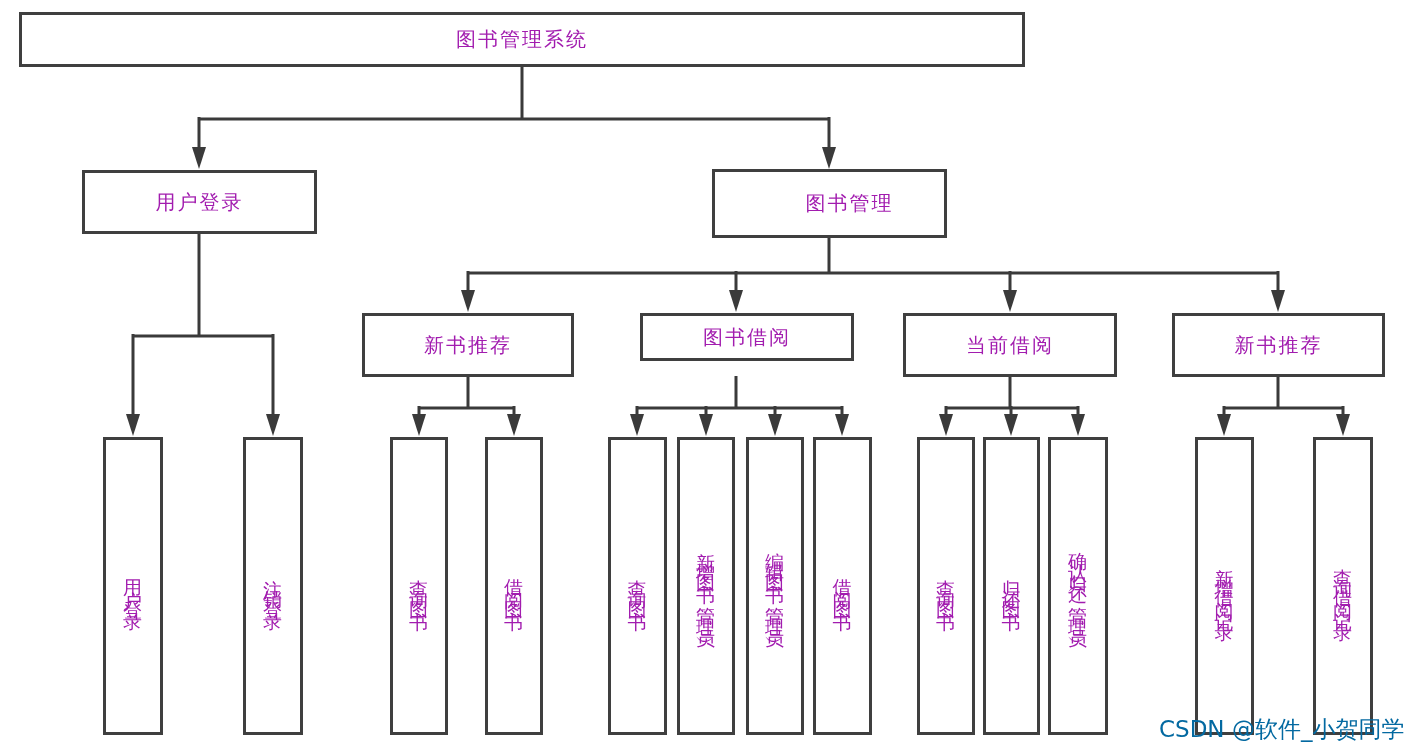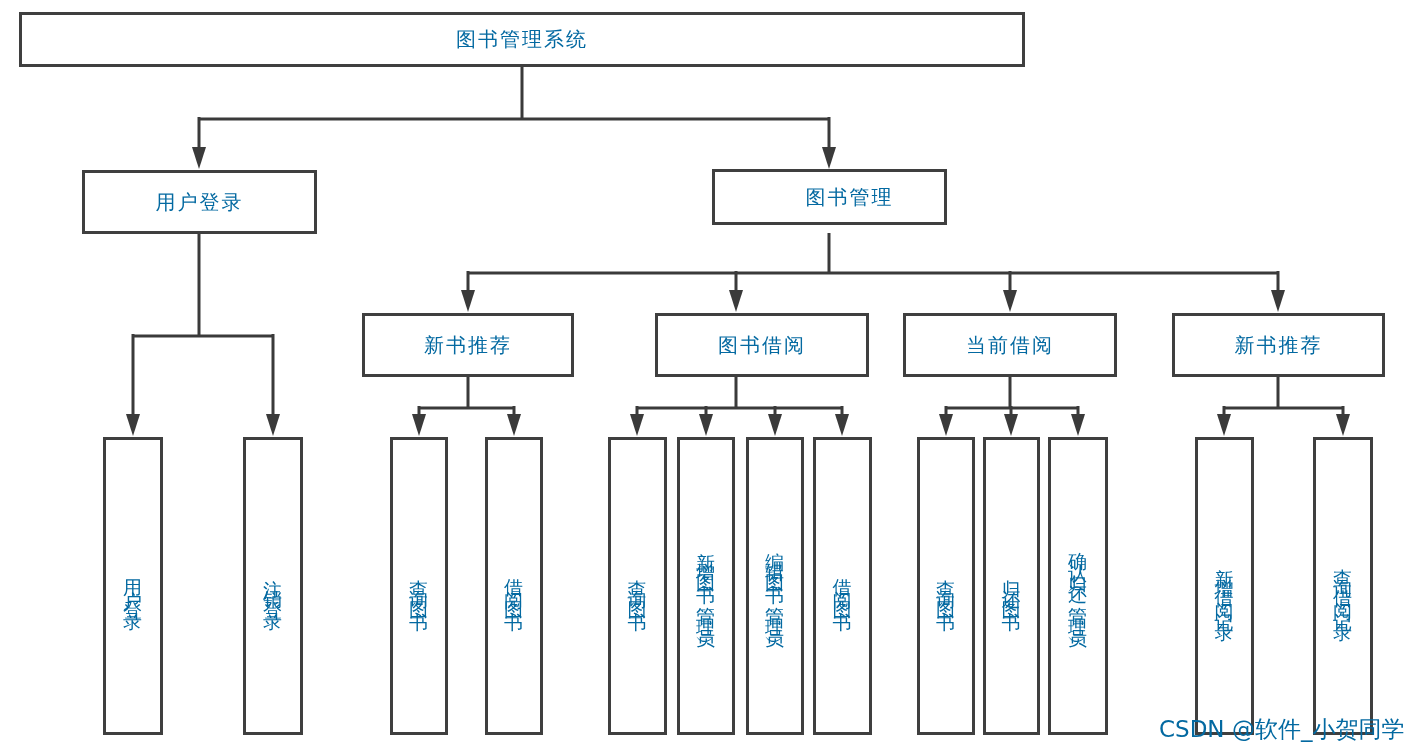--- a/index.html
+++ b/index.html
@@ -23,21 +23,21 @@
     height: 747px;
   }
   .node {
     position: absolute;
     box-sizing: border-box;
     border: 3px solid #3f3f3f;
     background: #ffffff;
     display: flex;
     align-items: center;
     justify-content: center;
-    color: #0369a1;
+    color: #a21caf;
   }
   .hnode {
     font-size: 20px;
     letter-spacing: 2px;
     white-space: nowrap;
   }
   .vnode .vtext {
     writing-mode: vertical-rl;
     text-orientation: mixed;
     font-size: 19px;
@@ -107,24 +107,24 @@
     <g>
       <path class="wire" d="M1278 376 V408 M1224 408 H1343 M1224 406 V418 M1343 406 V418"></path>
       <polygon class="arrow" points="1217,414 1231,414 1224,436"></polygon>
       <polygon class="arrow" points="1336,414 1350,414 1343,436"></polygon>
     </g>
   </svg>
 
   <div class="node hnode" style="left:19px; top:12px; width:1006px; height:55px;">图书管理系统</div>
 
   <div class="node hnode" style="left:82px; top:170px; width:235px; height:64px;">用户登录</div>
-  <div class="node hnode" style="left:712px; top:169px; width:235px; height:56px;padding-left:40px;">图书管理</div>
+  <div class="node hnode" style="left:712px; top:169px; width:235px; height:69px;padding-left:40px;">图书管理</div>
 
   <div class="node hnode" style="left:362px; top:313px; width:212px; height:64px;text-align:right;">新书推荐</div>
-  <div class="node hnode" style="left:655px; top:313px; width:214px; height:64px;">图书借阅</div>
+  <div class="node hnode" style="left:640px; top:313px; width:214px; height:48px;">图书借阅</div>
   <div class="node hnode" style="left:903px; top:313px; width:214px; height:64px;">当前借阅</div>
   <div class="node hnode" style="left:1172px; top:313px; width:213px; height:64px;">新书推荐</div>
 
   <div class="node vnode" style="left:103px; top:437px; width:60px; height:298px;">
     <span class="vtext">用户登录</span>
   </div>
   <div class="node vnode" style="left:243px; top:437px; width:60px; height:298px;">
     <span class="vtext">注销登录</span>
   </div>
 

